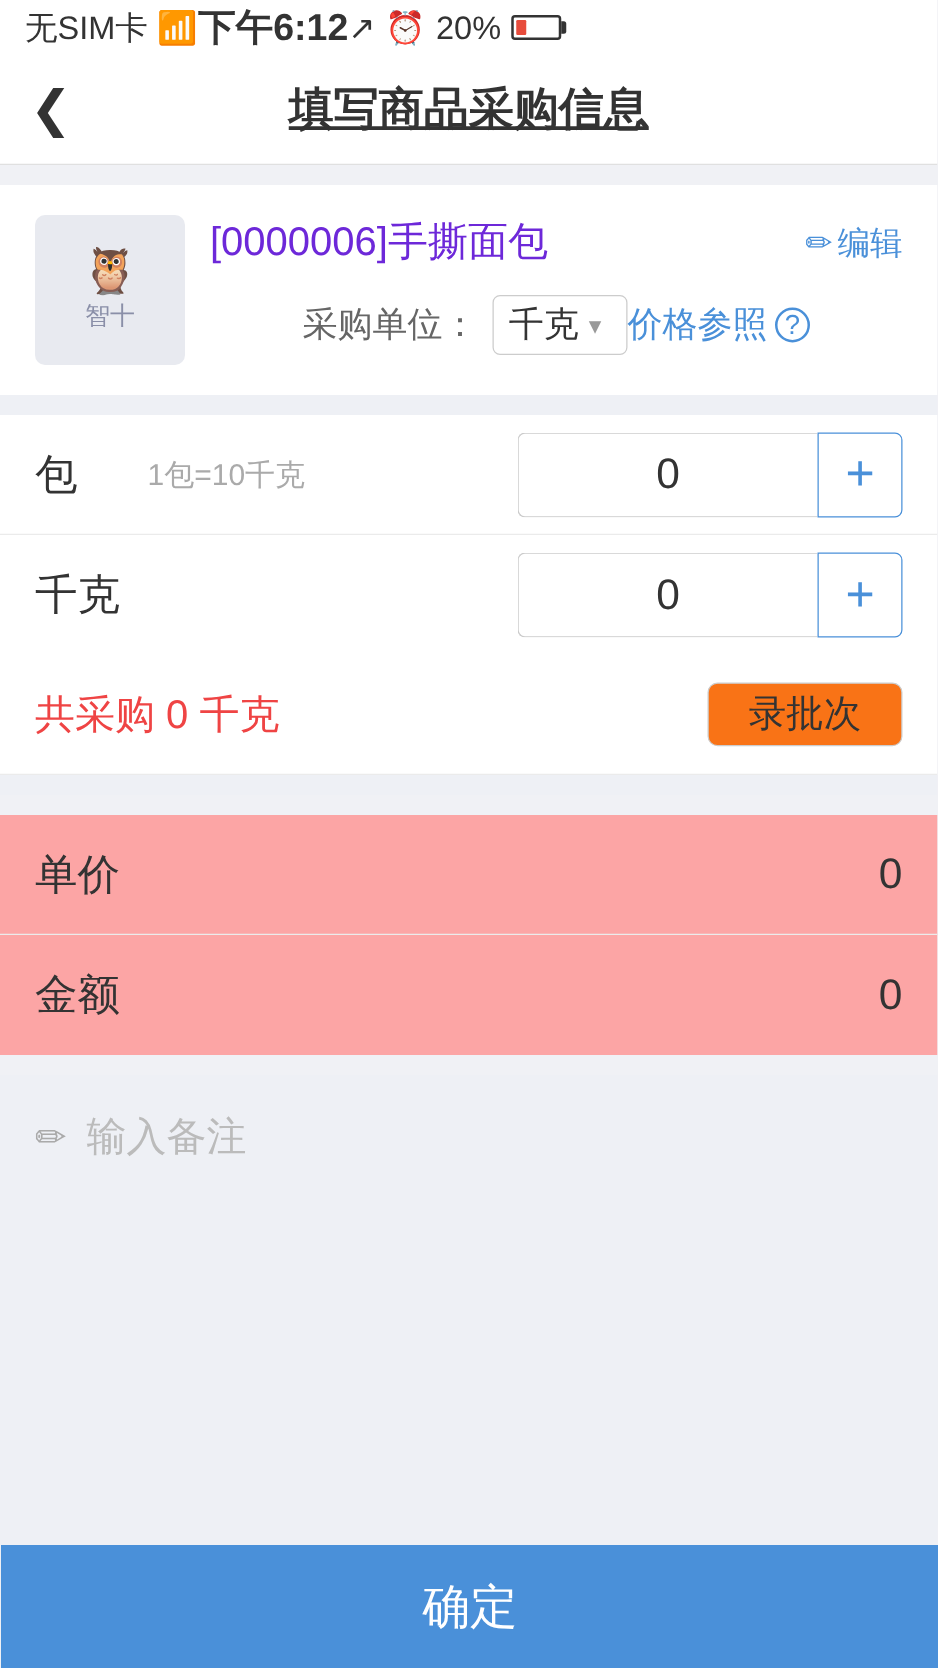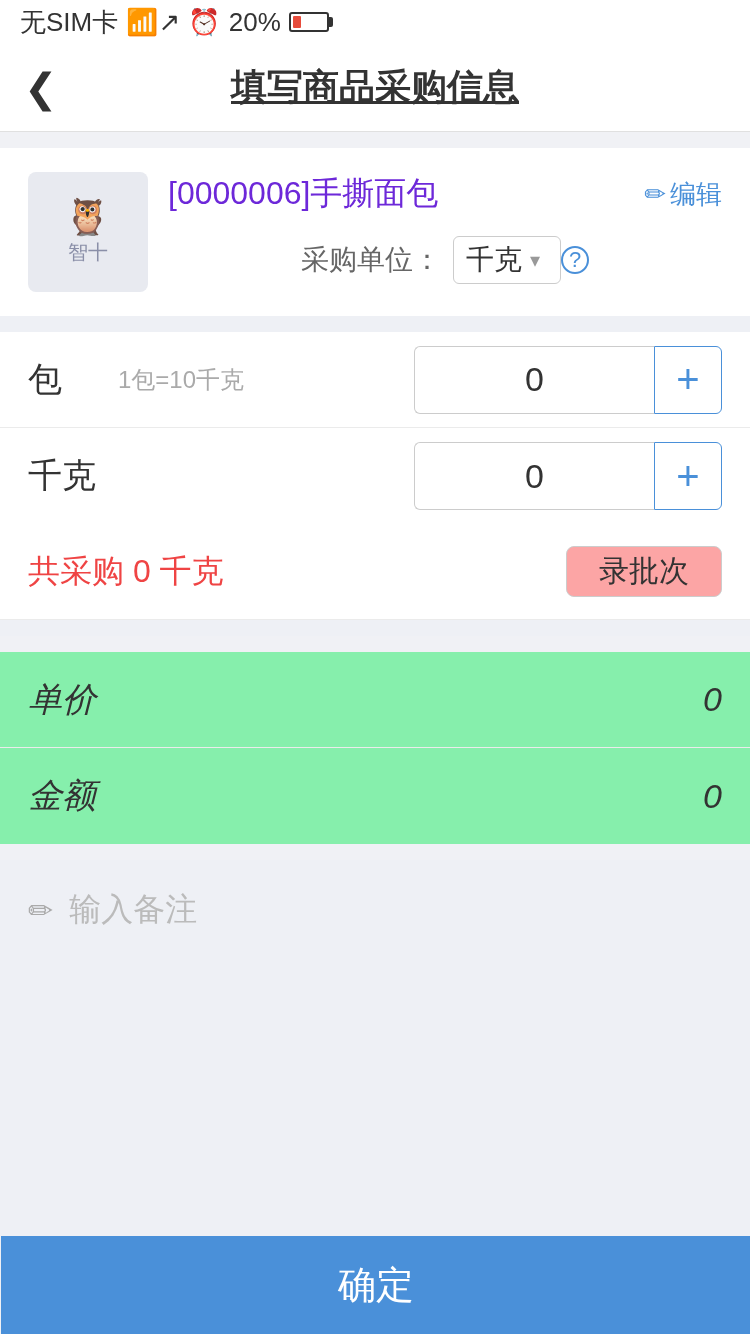--- a/index.html
+++ b/index.html
@@ -286,29 +286,28 @@
     .summary-text {
       font-size: 32px;
       color: #ef4444;
     }
     .batch-btn {
       border: 1.5px solid #ccc;
       border-radius: 8px;
       padding: 4px 32px;
       font-size: 30px;
       color: #333;
+      background: #f97316;
+      cursor: pointer;
+    }
+
+    
+    .price-section {
       background: #fca5a5;
-      cursor: pointer;
-    }
-
-    
-    .price-section {
-      background: #86efac;
       margin-top: 16px;
-      font-style: italic;
     }
     .price-row {
       display: flex;
       align-items: center;
       justify-content: space-between;
       padding: 0 28px;
       height: 96px;
       border-bottom: 1px solid #ebebeb;
     }
     .price-row:last-child {
@@ -367,20 +366,21 @@
     }
   </style>
 </head>
 <body>
 
 <div class="status-bar">
   <div class="status-left">
     <span>无SIM卡</span>
     <span>📶</span>
   </div>
+  <div class="status-center">下午6:12</div>
   <div class="status-right">
     <span>↗</span>
     <span>⏰</span>
     <span>20%</span>
     <span class="battery-icon">
       <span class="battery-body">
           <span class="battery-fill"></span>
         </span>
     </span>
   </div>
@@ -408,20 +408,21 @@
     </div>
     <div class="unit-row">
       <div style="display:flex;align-items:center;">
         <span class="unit-label">采购单位：</span>
         <div class="unit-select">
           <span>千克</span>
           <span class="unit-select-arrow">▾</span>
         </div>
       </div>
       <div class="price-ref">
+        <span>价格参照</span>
         <div class="price-ref-help">?</div>
       </div>
     </div>
   </div>
 </div>
 
 <div class="section-divider"></div>
 
 <div class="input-section">
 

